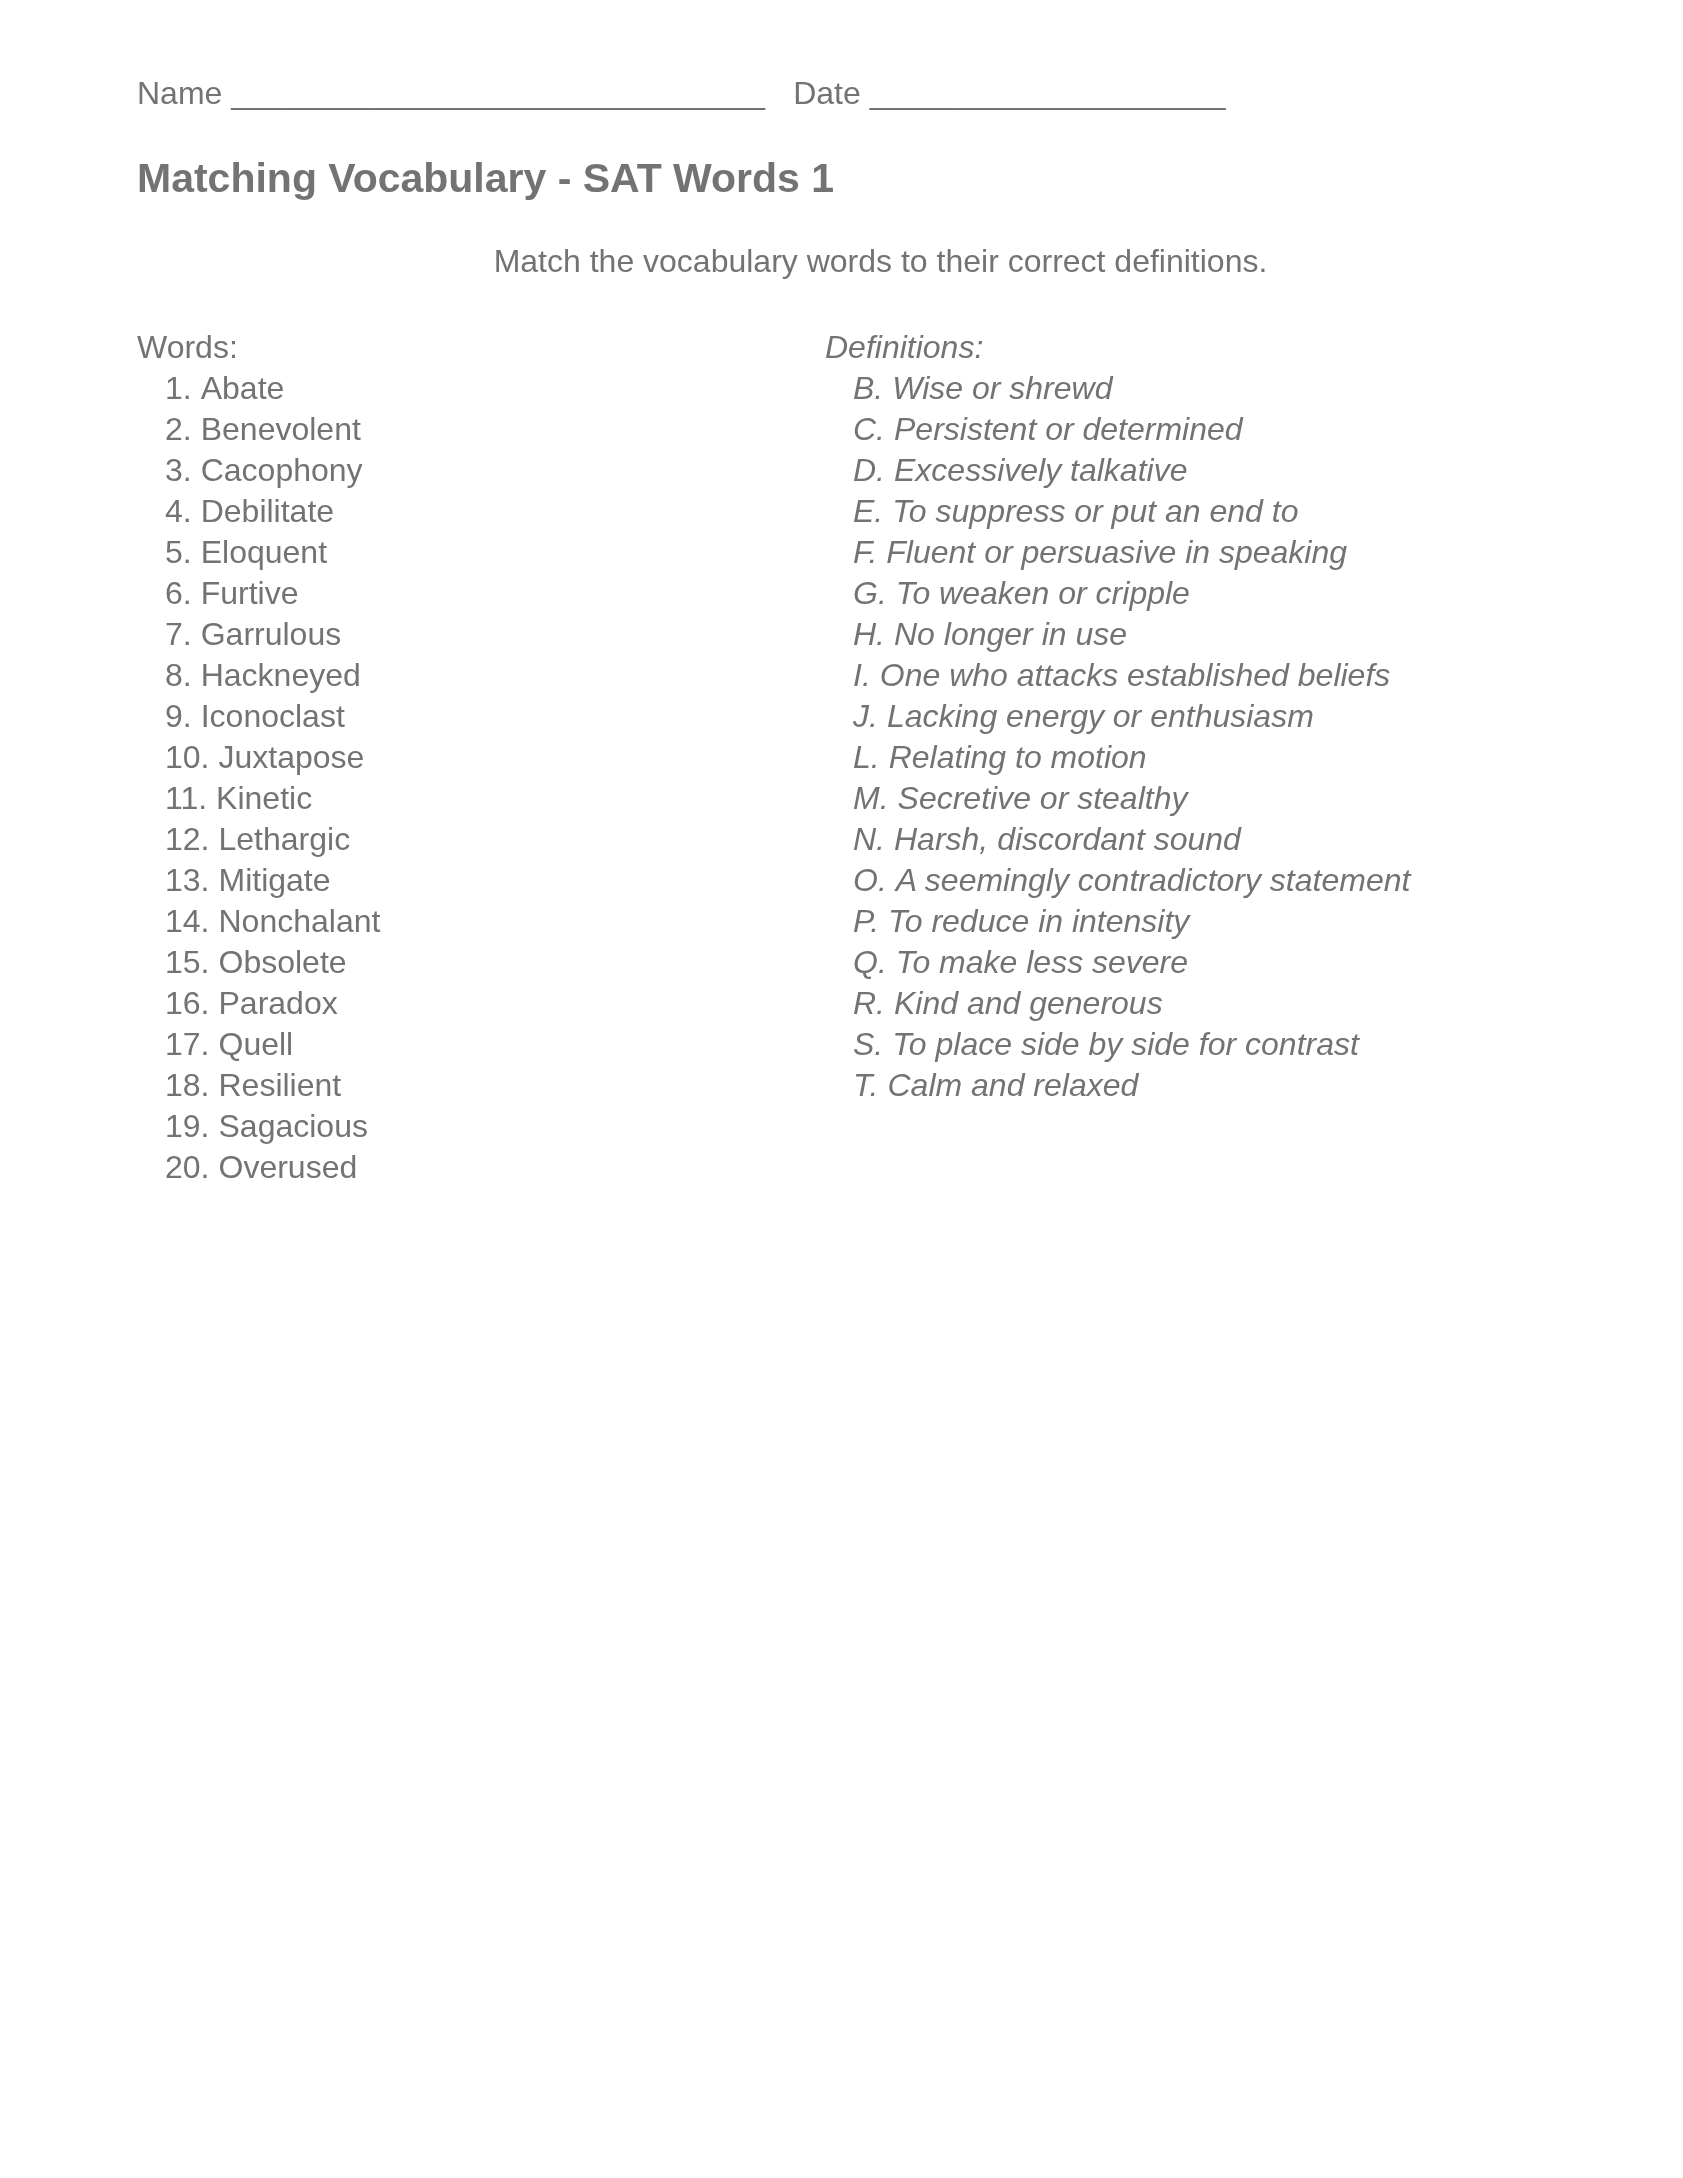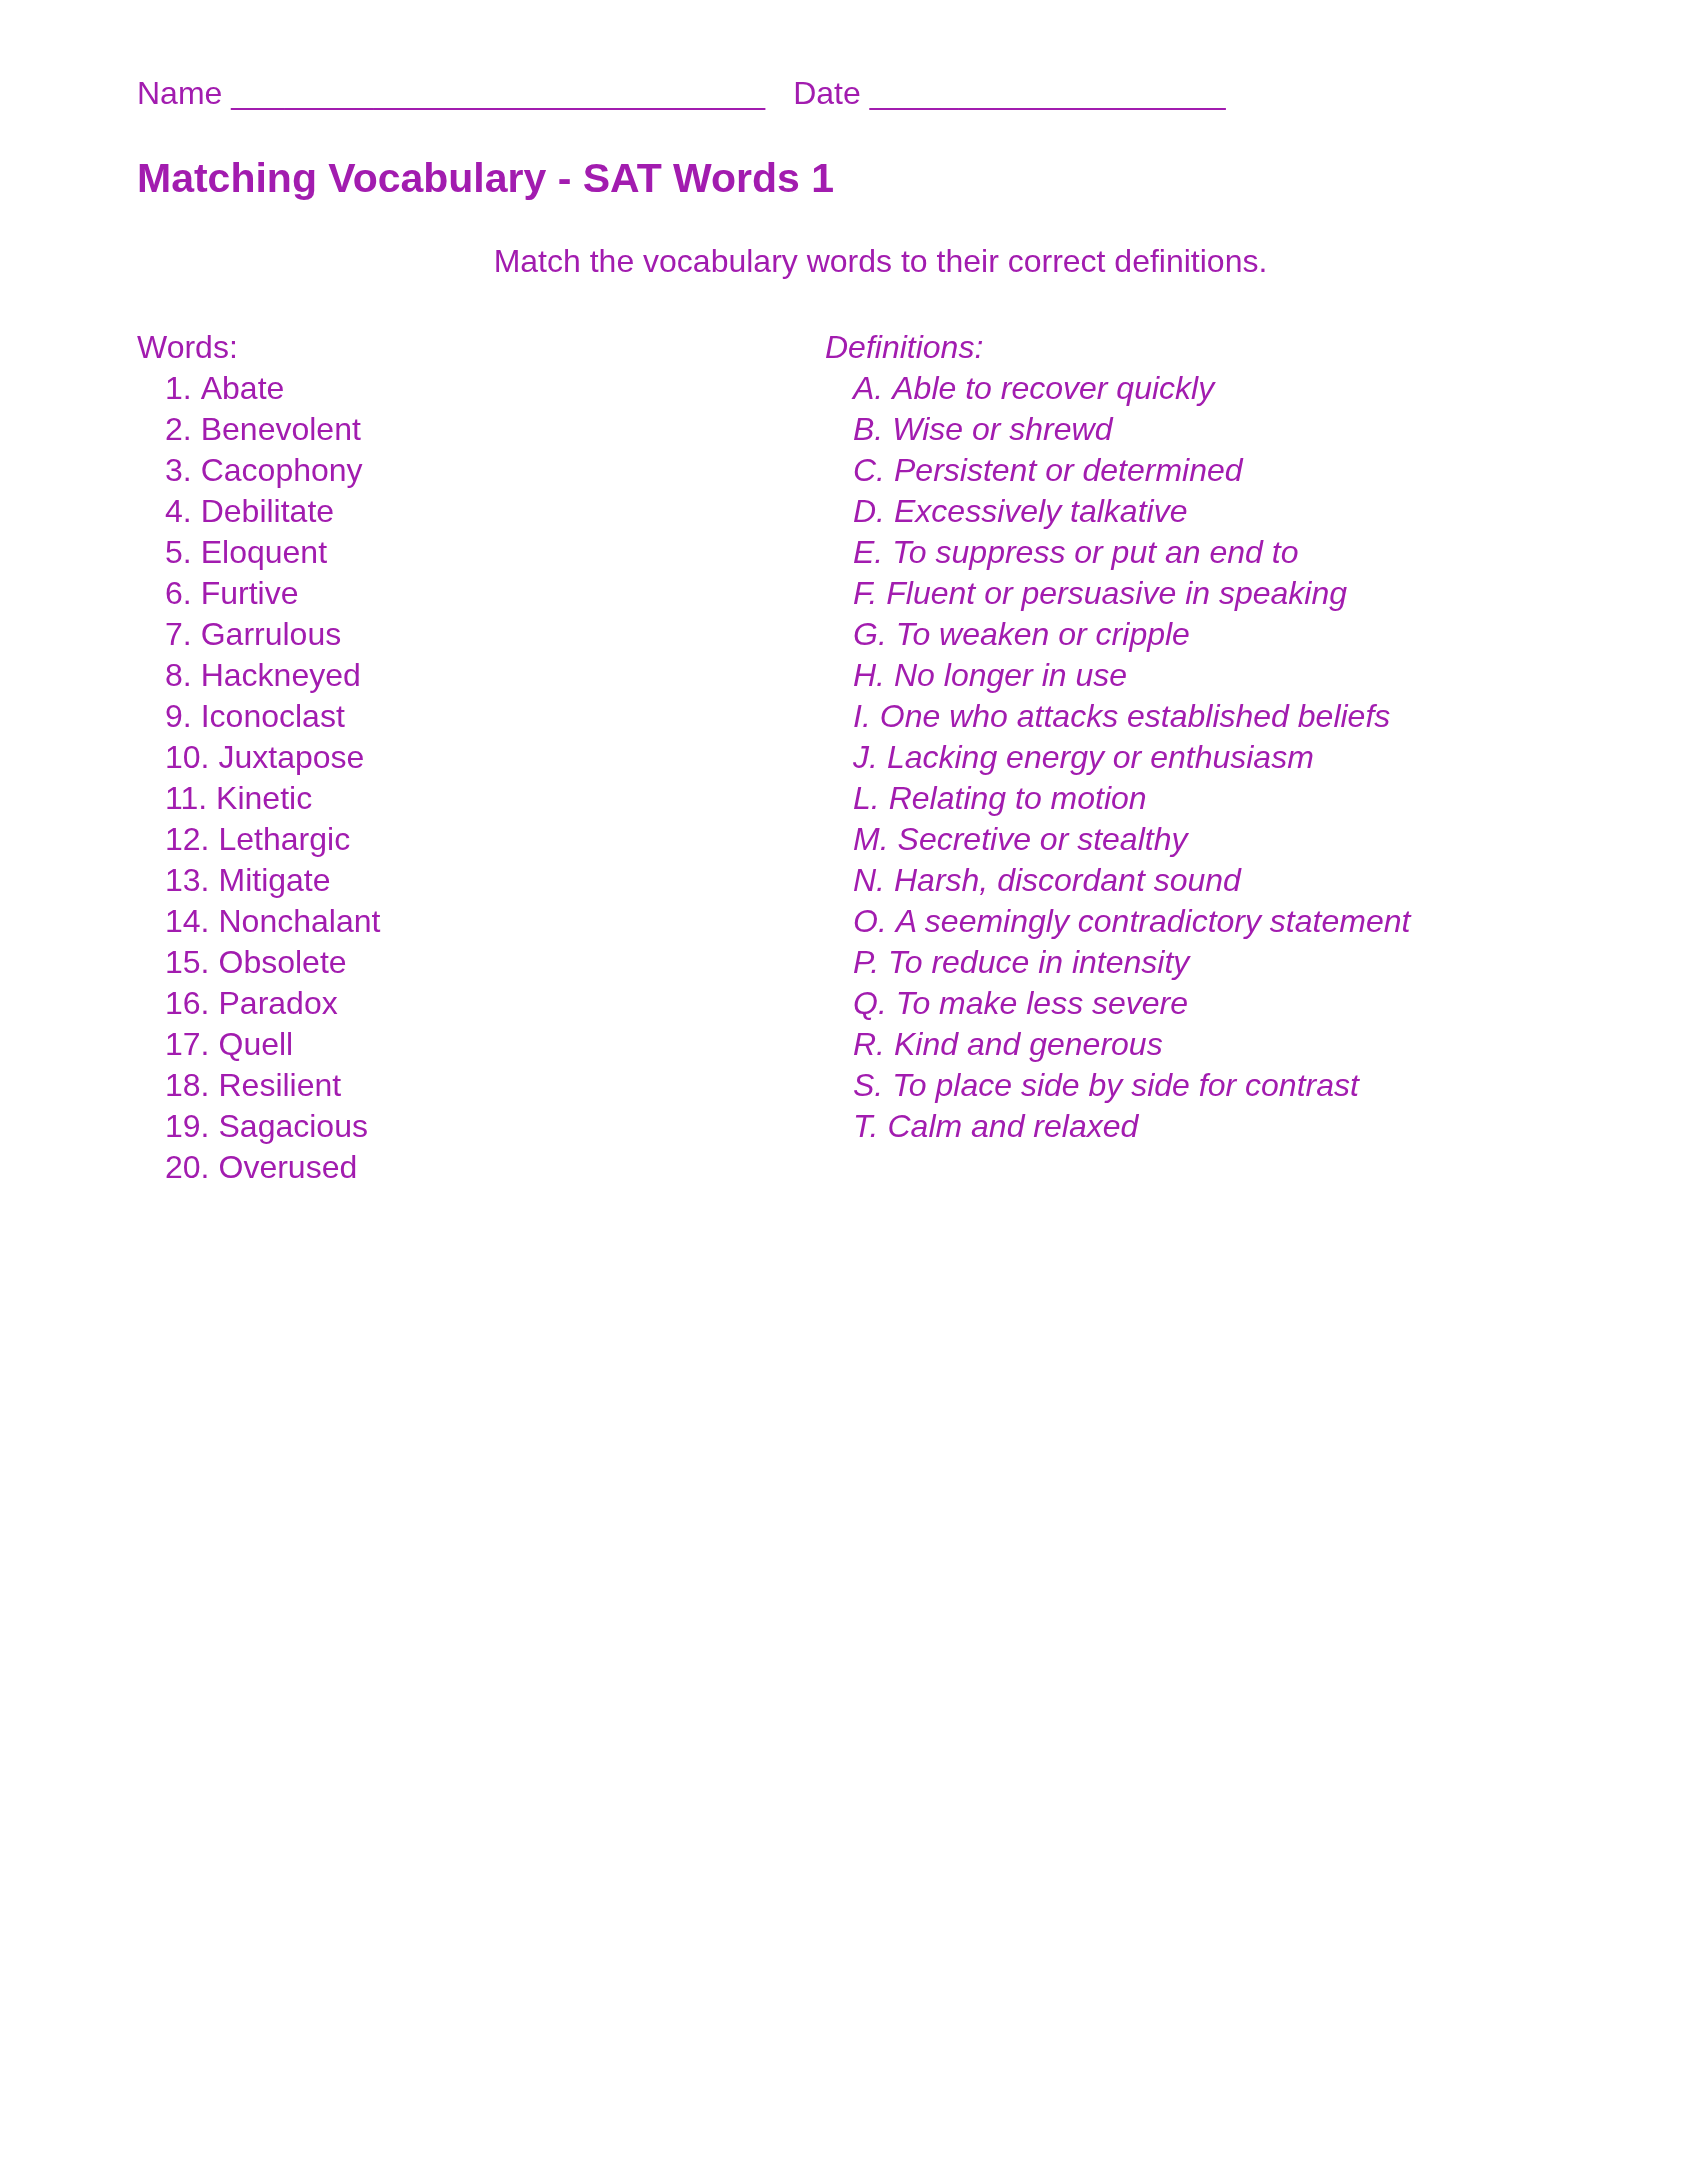--- a/index.html
+++ b/index.html
@@ -4,21 +4,21 @@
 <style>
   html, body {
     margin: 0;
     padding: 0;
     background: #e8e8e8;
   }
   .page {
     width: 1683px;
     height: 2178px;
     background: #ffffff;
-    color: #a21caf;
+    color: #737373;
     font-family: "Liberation Sans", "DejaVu Sans", sans-serif;
     position: relative;
     overflow: hidden;
     box-sizing: border-box;
     padding: 74px 59px 0 137px;
   }
   .header-row {
     font-size: 32px;
     line-height: 38px;
     white-space: nowrap;
@@ -111,21 +111,20 @@
       <div class="match-row"><span class="row-key">15.</span><span>Obsolete</span></div>
       <div class="match-row"><span class="row-key">16.</span><span>Paradox</span></div>
       <div class="match-row"><span class="row-key">17.</span><span>Quell</span></div>
       <div class="match-row"><span class="row-key">18.</span><span>Resilient</span></div>
       <div class="match-row"><span class="row-key">19.</span><span>Sagacious</span></div>
       <div class="match-row"><span class="row-key">20.</span><span>Overused</span></div>
     </div>
 
     <div class="col-defs">
       <div class="col-header">Definitions:</div>
-      <div class="match-row"><span class="row-key">A.</span><span>Able to recover quickly</span></div>
       <div class="match-row"><span class="row-key">B.</span><span>Wise or shrewd</span></div>
       <div class="match-row"><span class="row-key">C.</span><span>Persistent or determined</span></div>
       <div class="match-row"><span class="row-key">D.</span><span>Excessively talkative</span></div>
       <div class="match-row"><span class="row-key">E.</span><span>To suppress or put an end to</span></div>
       <div class="match-row"><span class="row-key">F.</span><span>Fluent or persuasive in speaking</span></div>
       <div class="match-row"><span class="row-key">G.</span><span>To weaken or cripple</span></div>
       <div class="match-row"><span class="row-key">H.</span><span>No longer in use</span></div>
       <div class="match-row"><span class="row-key">I.</span><span>One who attacks established beliefs</span></div>
       <div class="match-row"><span class="row-key">J.</span><span>Lacking energy or enthusiasm</span></div>
       <div class="match-row"><span class="row-key">L.</span><span>Relating to motion</span></div>

